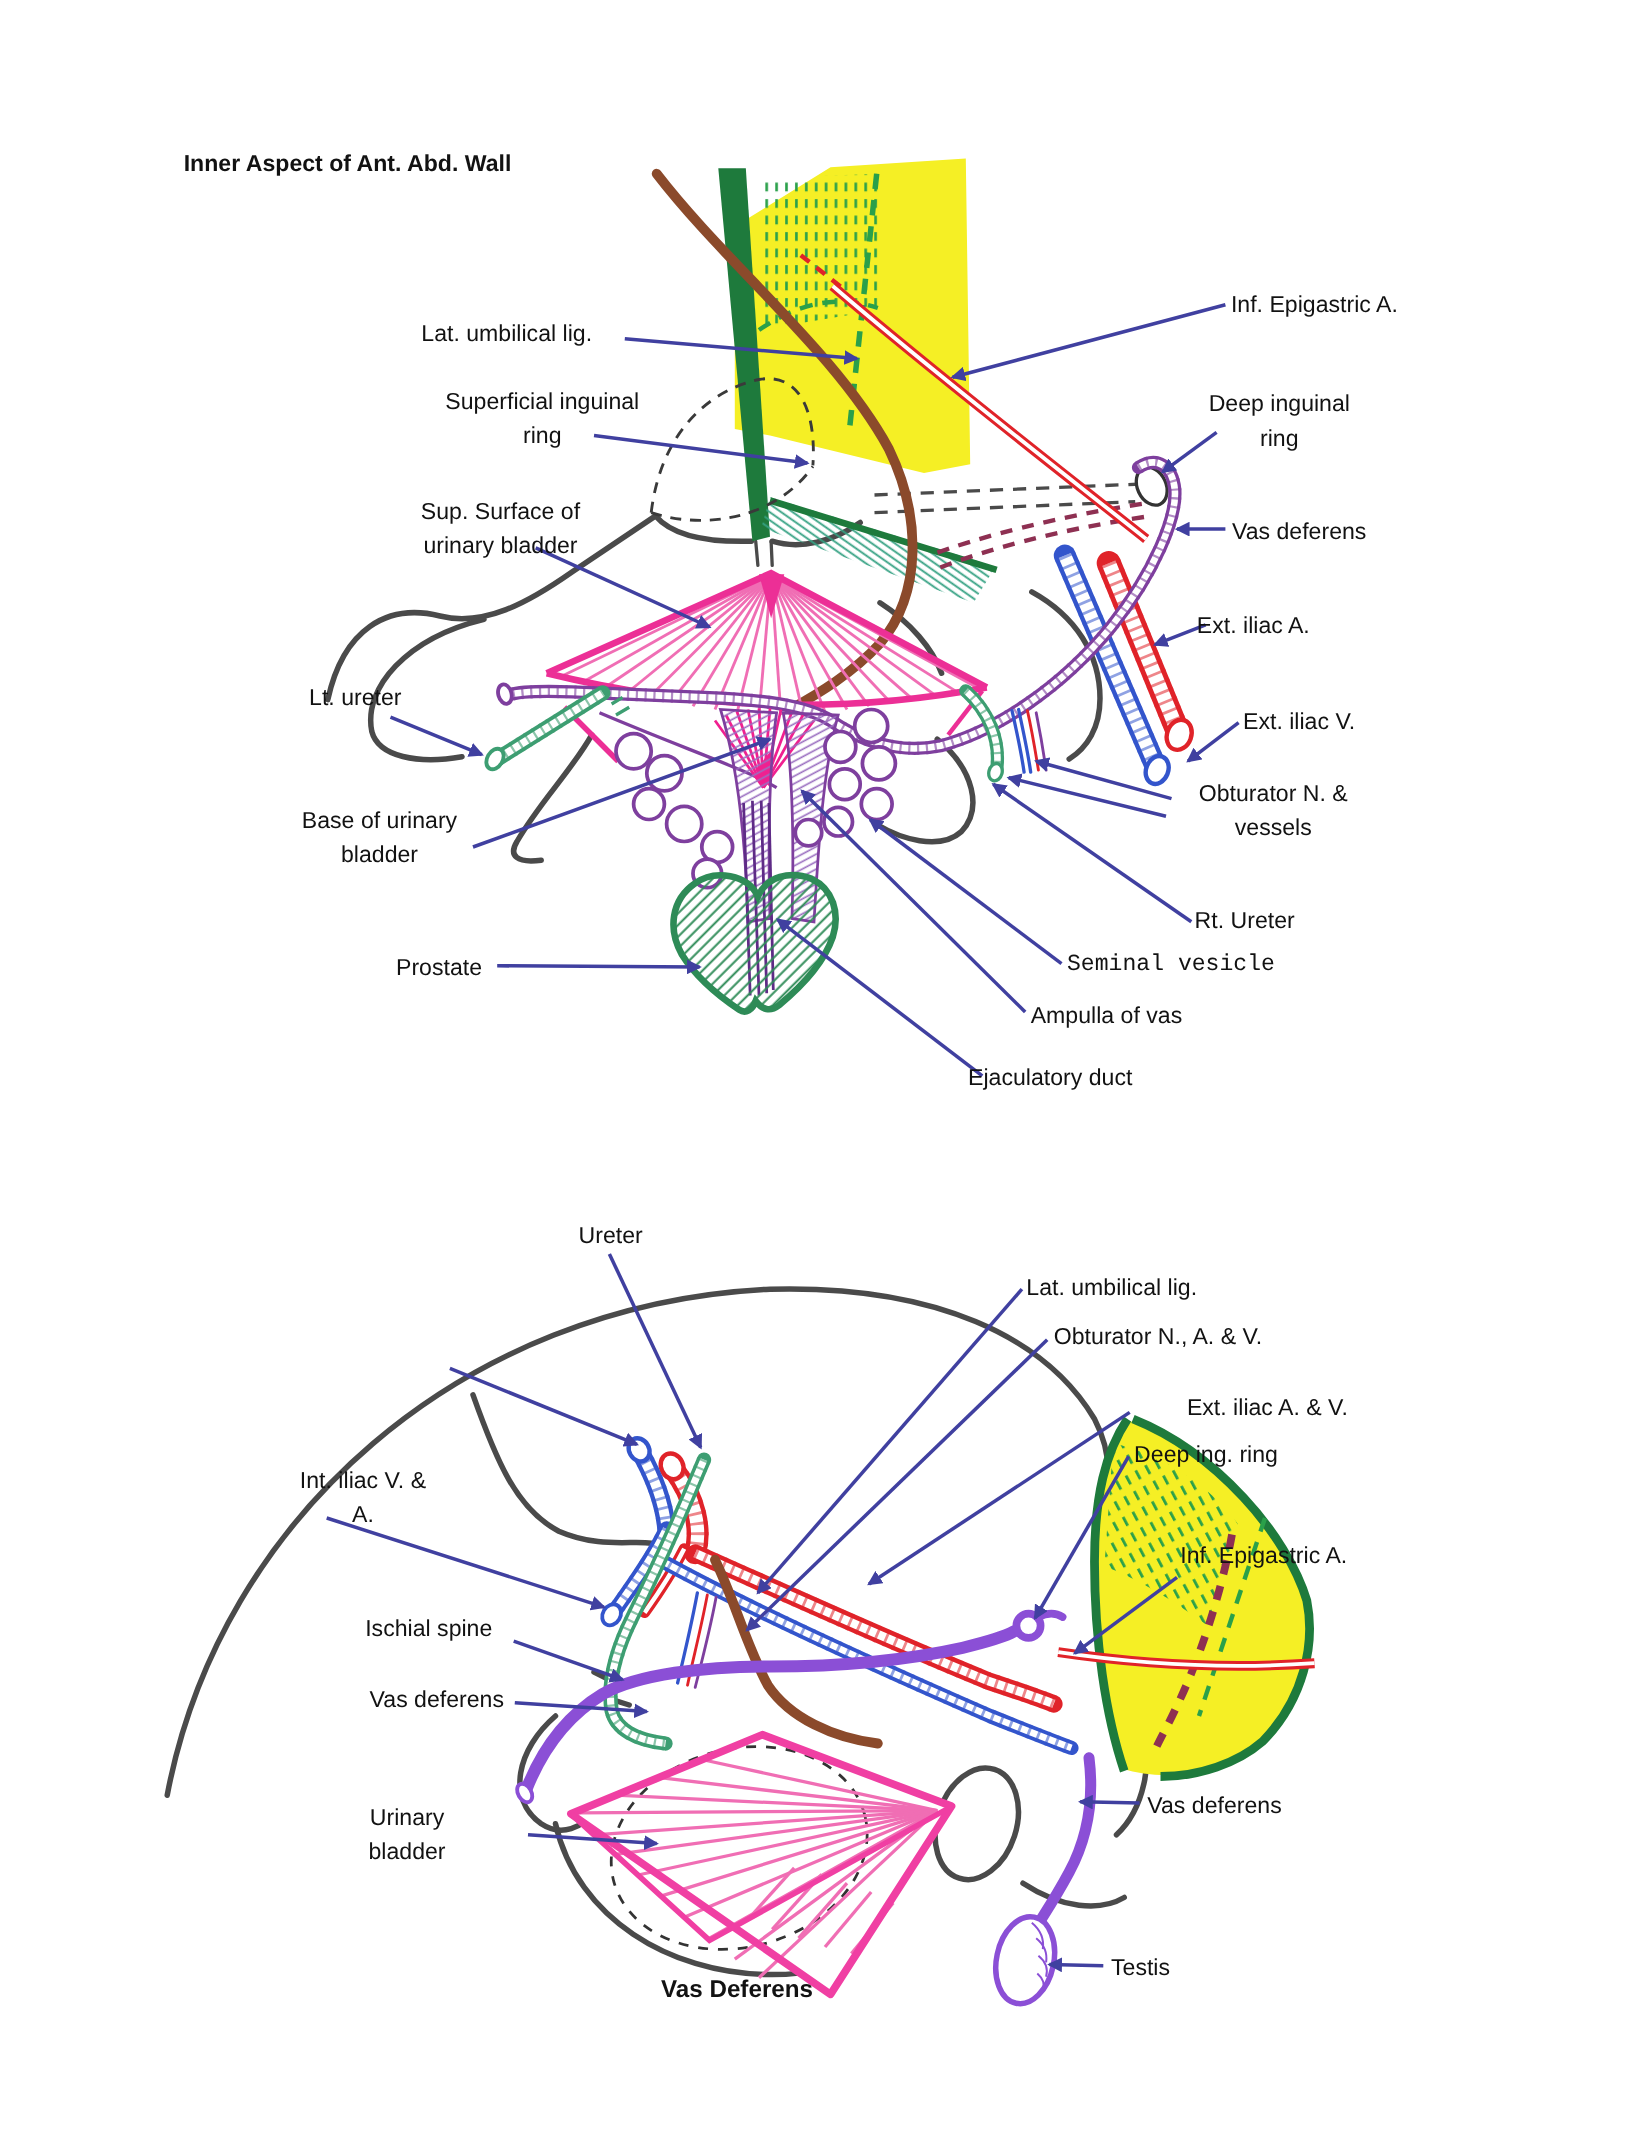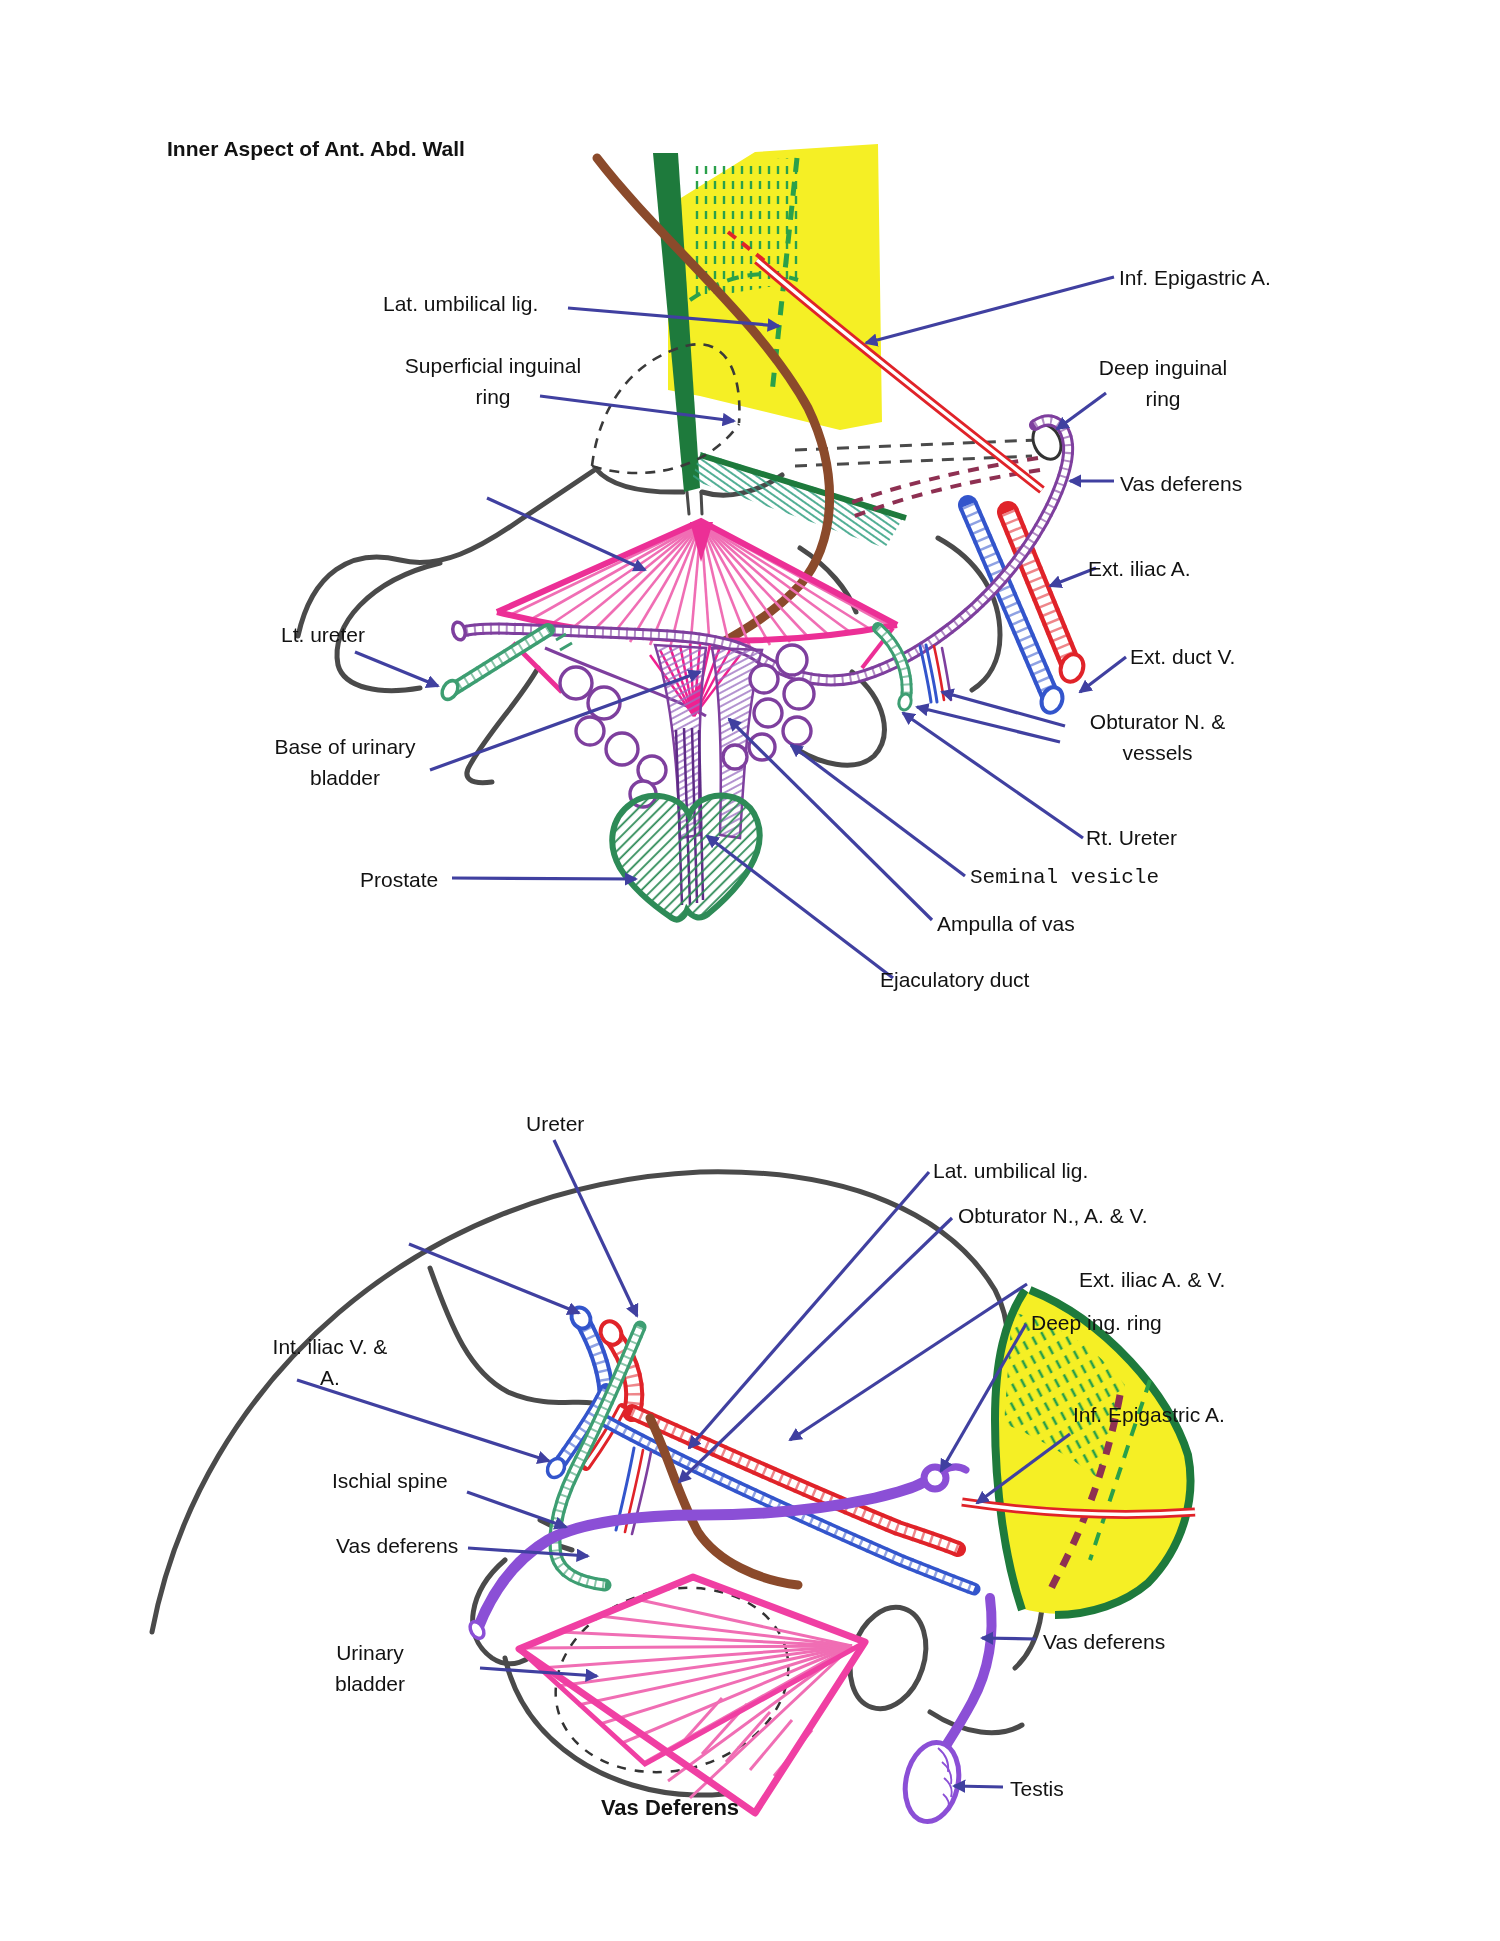--- a/index.html
+++ b/index.html
@@ -354,24 +354,28 @@
 <div class="lbl" style="left:383px;top:288px;">Lat. umbilical lig.</div>
 <div class="lbl" style="left:1119px;top:262px;">Inf. Epigastric A.</div>
 <div class="lbl ctr" style="left:368px;top:350px;width:250px;">
   <div>Superficial inguinal</div>
   <div>ring</div>
 </div>
 <div class="lbl ctr" style="left:1060px;top:352px;width:206px;">
   <div>Deep inguinal</div>
   <div>ring</div>
 </div>
+<div class="lbl ctr" style="left:345px;top:450px;width:220px;">
+  <div>Sup. Surface of</div>
+  <div>urinary bladder</div>
+</div>
 <div class="lbl" style="left:1120px;top:468px;">Vas deferens</div>
 <div class="lbl" style="left:1088px;top:553px;">Ext. iliac A.</div>
 <div class="lbl" style="left:281px;top:619px;">Lt. ureter</div>
-<div class="lbl" style="left:1130px;top:641px;">Ext. duct V.</div>
+<div class="lbl" style="left:1130px;top:641px;">Ext. iliac V.</div>
 <div class="lbl ctr" style="left:1055px;top:706px;width:205px;">
   <div>Obturator N. &amp;</div>
   <div>vessels</div>
 </div>
 <div class="lbl ctr" style="left:245px;top:731px;width:200px;">
   <div>Base of urinary</div>
   <div>bladder</div>
 </div>
 <div class="lbl" style="left:1086px;top:822px;">Rt. Ureter</div>
 <div class="lbl" style="left:360px;top:864px;">Prostate</div>

